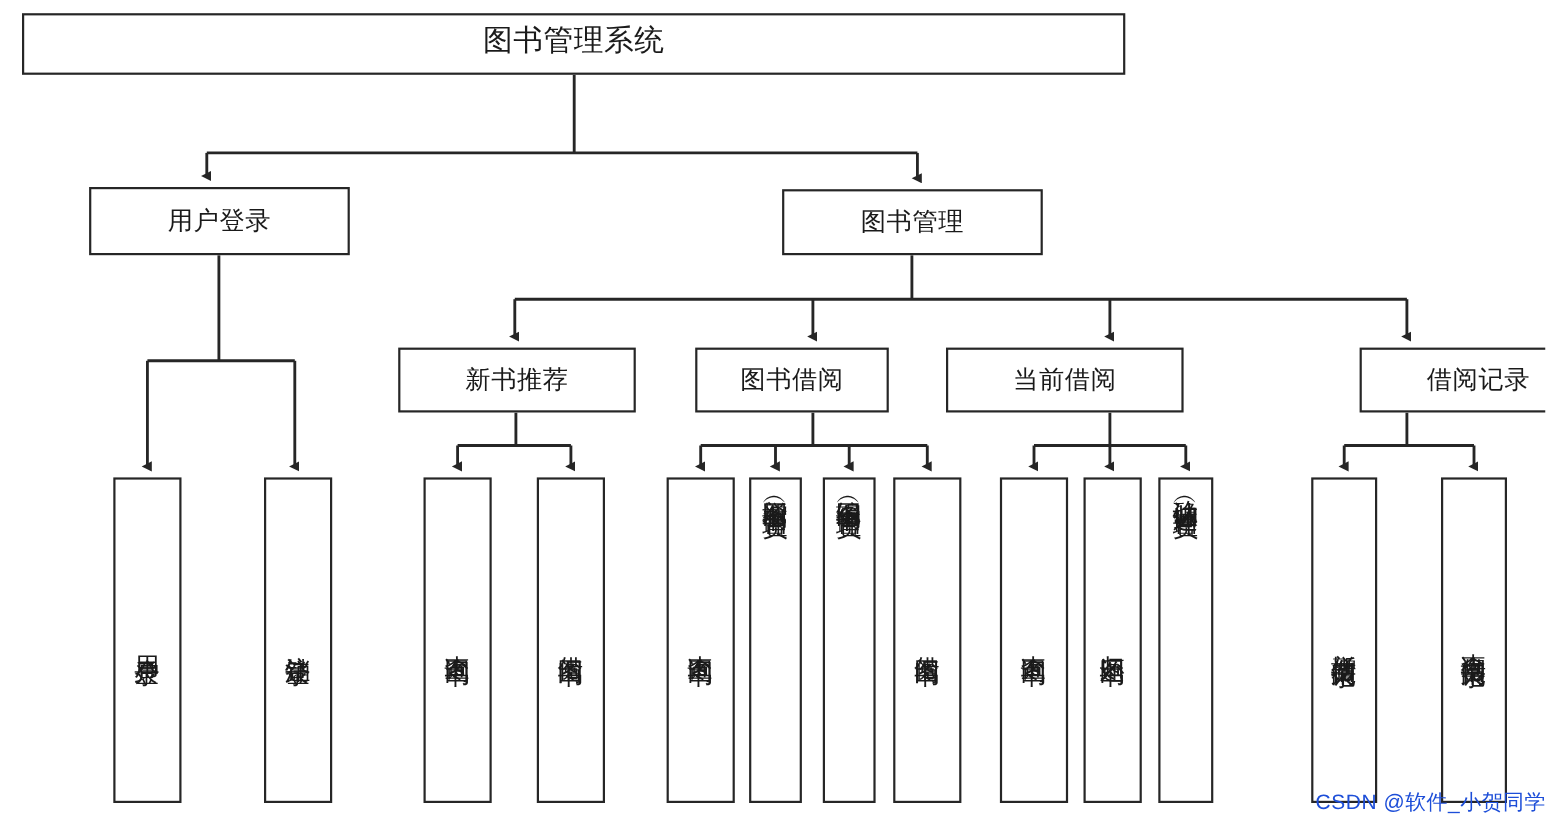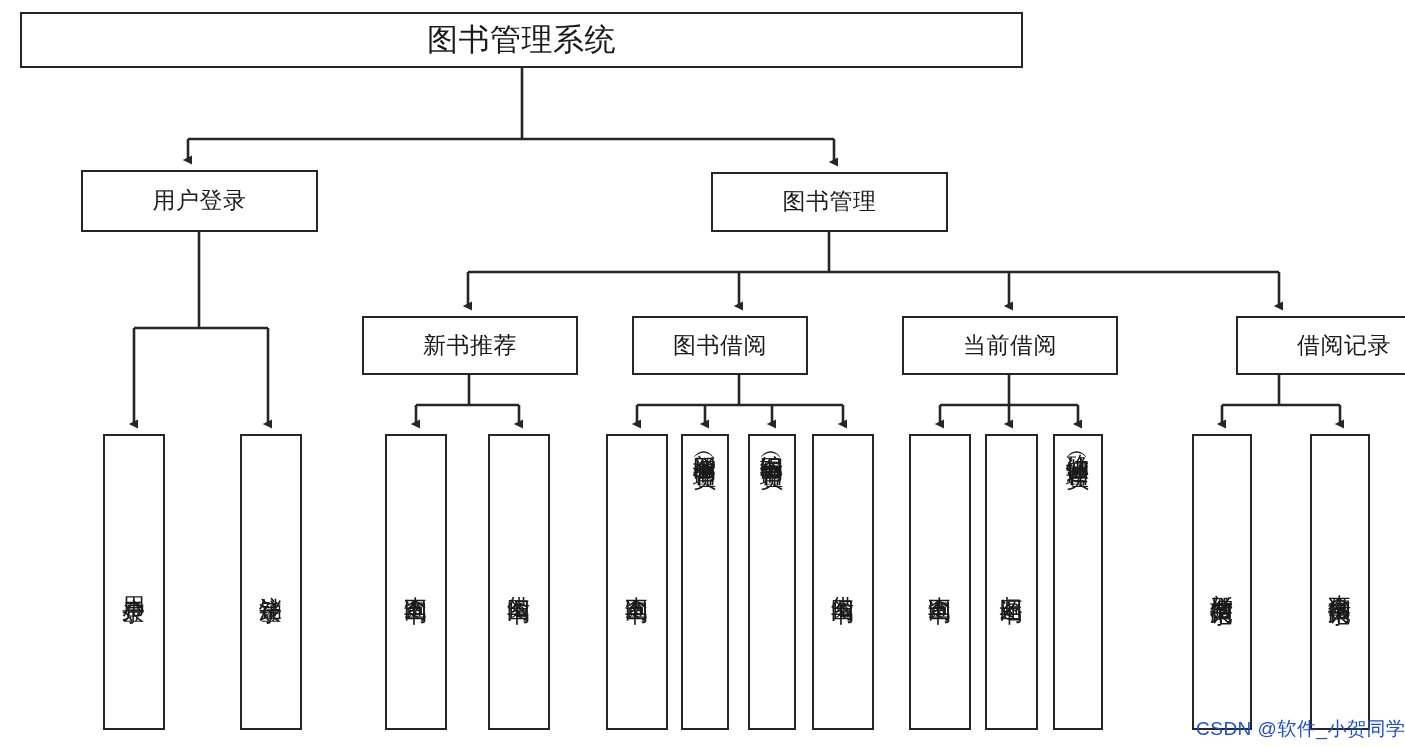--- a/index.html
+++ b/index.html
@@ -39,21 +39,21 @@
     display: block;
     text-align: center;
     line-height: 1.18;
     letter-spacing: 0.5px;
   }
   
   .node.h .lbl {
     writing-mode: horizontal-tb;
     font-size: 23px;
   }
-  .node.root .lbl { font-size: 31px; }
+  .node.root .lbl { font-size: 27px; font-family: Liberation Mono, monospace; }
   
   .node.v {
     align-items: flex-start;
     justify-content: center;
     padding-top: 0;
   }
   .node.v .lbl {
     writing-mode: vertical-rl;
     text-orientation: upright;
     font-size: 23px;
@@ -141,21 +141,21 @@
   <div class="node h" style="left:362px; top:316px; width:216px; height:59px;">
     <span class="lbl">新书推荐</span>
   </div>
 
   <div class="node h" style="left:711px; top:172px; width:237px; height:60px;">
     <span class="lbl">图书管理</span>
   </div>
   <div class="node h" style="left:632px; top:316px; width:176px; height:59px;">
     <span class="lbl">图书借阅</span>
   </div>
-  <div class="node h" style="left:902px; top:316px; width:216px; height:59px;align-items:center;">
+  <div class="node h" style="left:860px; top:316px; width:216px; height:59px;align-items:center;">
     <span class="lbl">当前借阅</span>
   </div>
   <div class="node h" style="left:1236px; top:316px; width:216px; height:59px;">
     <span class="lbl">借阅记录</span>
   </div>
 
   <div class="node v mid" style="left:103px; top:434px; width:62px; height:296px;">
     <span class="lbl">用户登录</span>
   </div>
   <div class="node v mid" style="left:240px; top:434px; width:62px; height:296px;">

